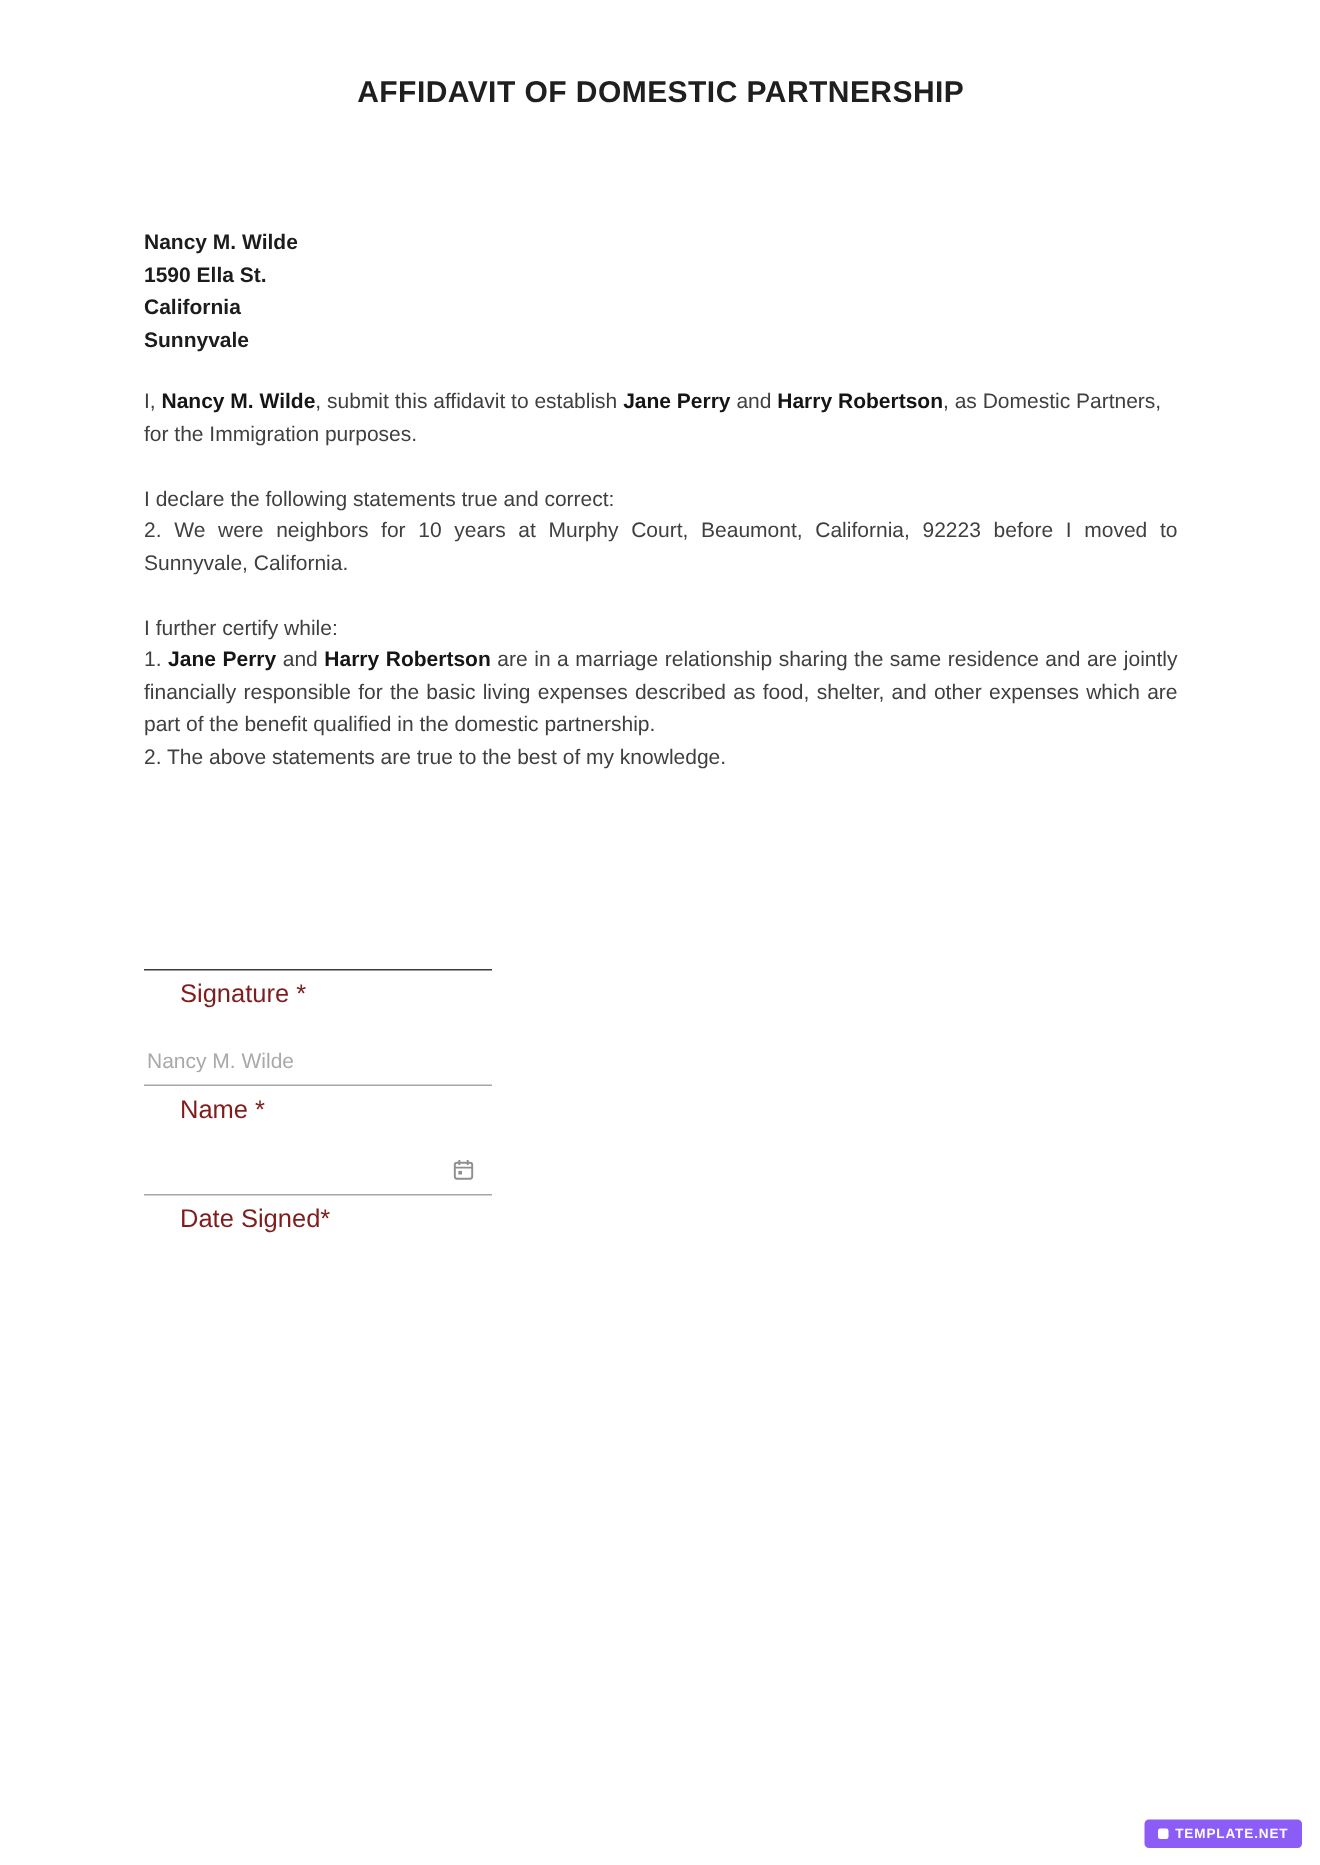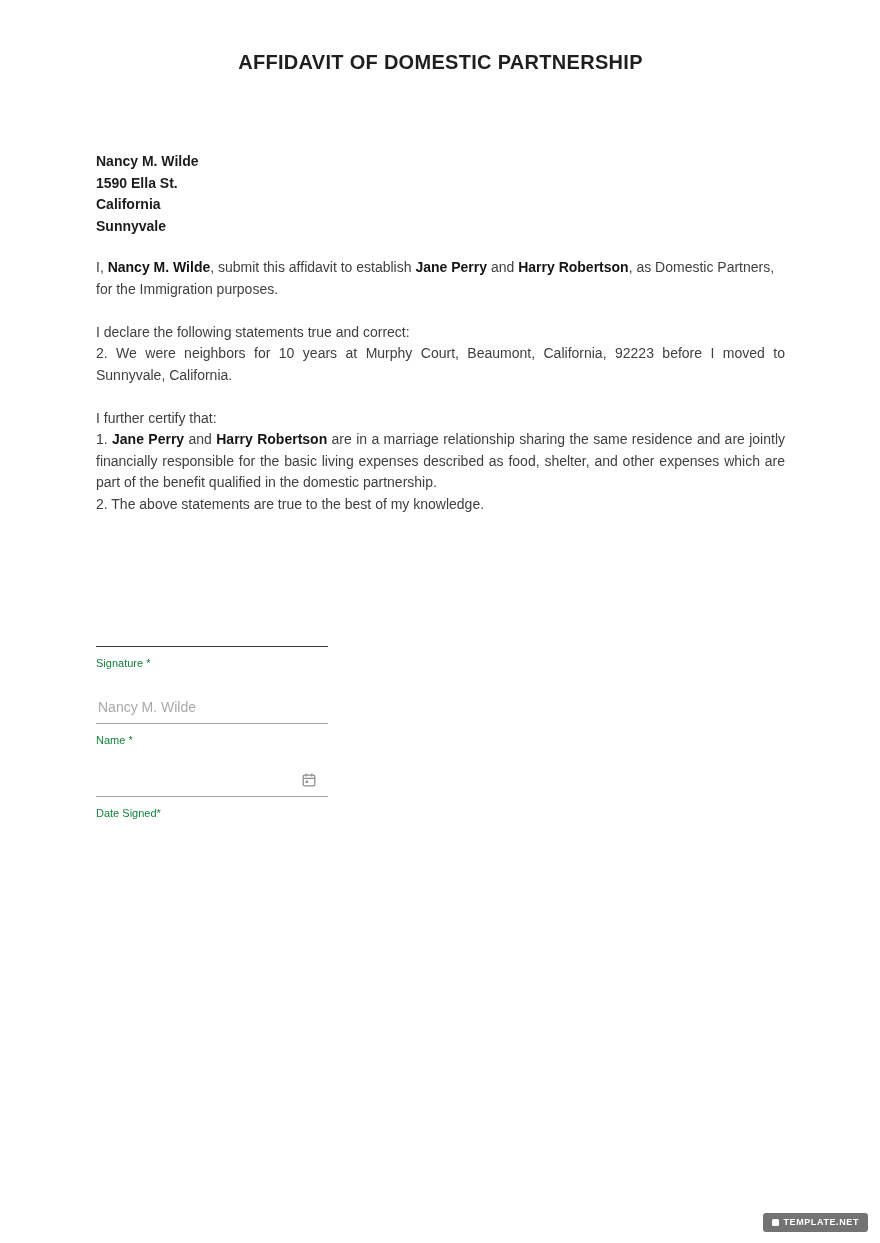--- a/index.html
+++ b/index.html
@@ -43,24 +43,25 @@
   .block p { margin: 0; }
   .justify { text-align: justify; }
 
   .form { margin-top: 131px; width: 232px; }
   .sig-line {
     width: 232px;
     border-top: 1.6px solid #3a3a3a;
     height: 0;
   }
   .label {
-    font-size: 11px;
+    font-size: 17px;
     line-height: 14px;
-    color: #15803d;
+    color: #7f1d1d;
     margin-top: 9px;
+    margin-left: 24px;
   }
   .field-input {
     display: block;
     width: 232px;
     border: none;
     border-bottom: 1px solid #a6a6a6;
     font-family: inherit;
     font-size: 14px;
     color: #2c2c2c;
     padding: 6px 2px 8px 2px;
@@ -87,21 +88,21 @@
     font-family: inherit;
     font-size: 14px;
     color: #2c2c2c;
   }
   .cal { display: flex; margin-right: 11px; cursor: pointer; }
 
   .badge {
     position: absolute;
     right: 12px;
     bottom: 11px;
-    background: #737373;
+    background: #8b5cf6;
     color: #ffffff;
     font-size: 9px;
     font-weight: 700;
     letter-spacing: 0.6px;
     line-height: 9px;
     padding: 5px 9px;
     border-radius: 3px;
     display: flex;
     align-items: center;
     gap: 4px;
@@ -128,21 +129,21 @@
   </div>
 
   <p class="para"><span>I, </span><b>Nancy M. Wilde</b><span>, submit this affidavit to establish </span><b>Jane Perry</b><span> and </span><b>Harry Robertson</b><span>, as Domestic Partners, for the Immigration purposes.</span></p>
 
   <div class="block">
     <p class="line">I declare the following statements true and correct:</p>
     <p class="line justify"><span>2. We were neighbors for 10 years at Murphy Court, Beaumont, California, 92223 before I moved to Sunnyvale, California.</span></p>
   </div>
 
   <div class="block">
-    <p class="line">I further certify that:</p>
+    <p class="line">I further certify while:</p>
     <p class="line justify"><span>1. </span><b>Jane Perry</b><span> and </span><b>Harry Robertson</b><span> are in a marriage relationship sharing the same residence and are jointly financially responsible for the basic living expenses described as food, shelter, and other expenses which are part of the benefit qualified in the domestic partnership.</span></p>
     <p class="line"><span>2. The above statements are true to the best of my knowledge.</span></p>
   </div>
 
   <div class="form">
 
     <div class="sig-line"></div>
     <div class="label">Signature *</div>
 
     <input class="field-input" type="text" placeholder="Nancy M. Wilde" style="">

